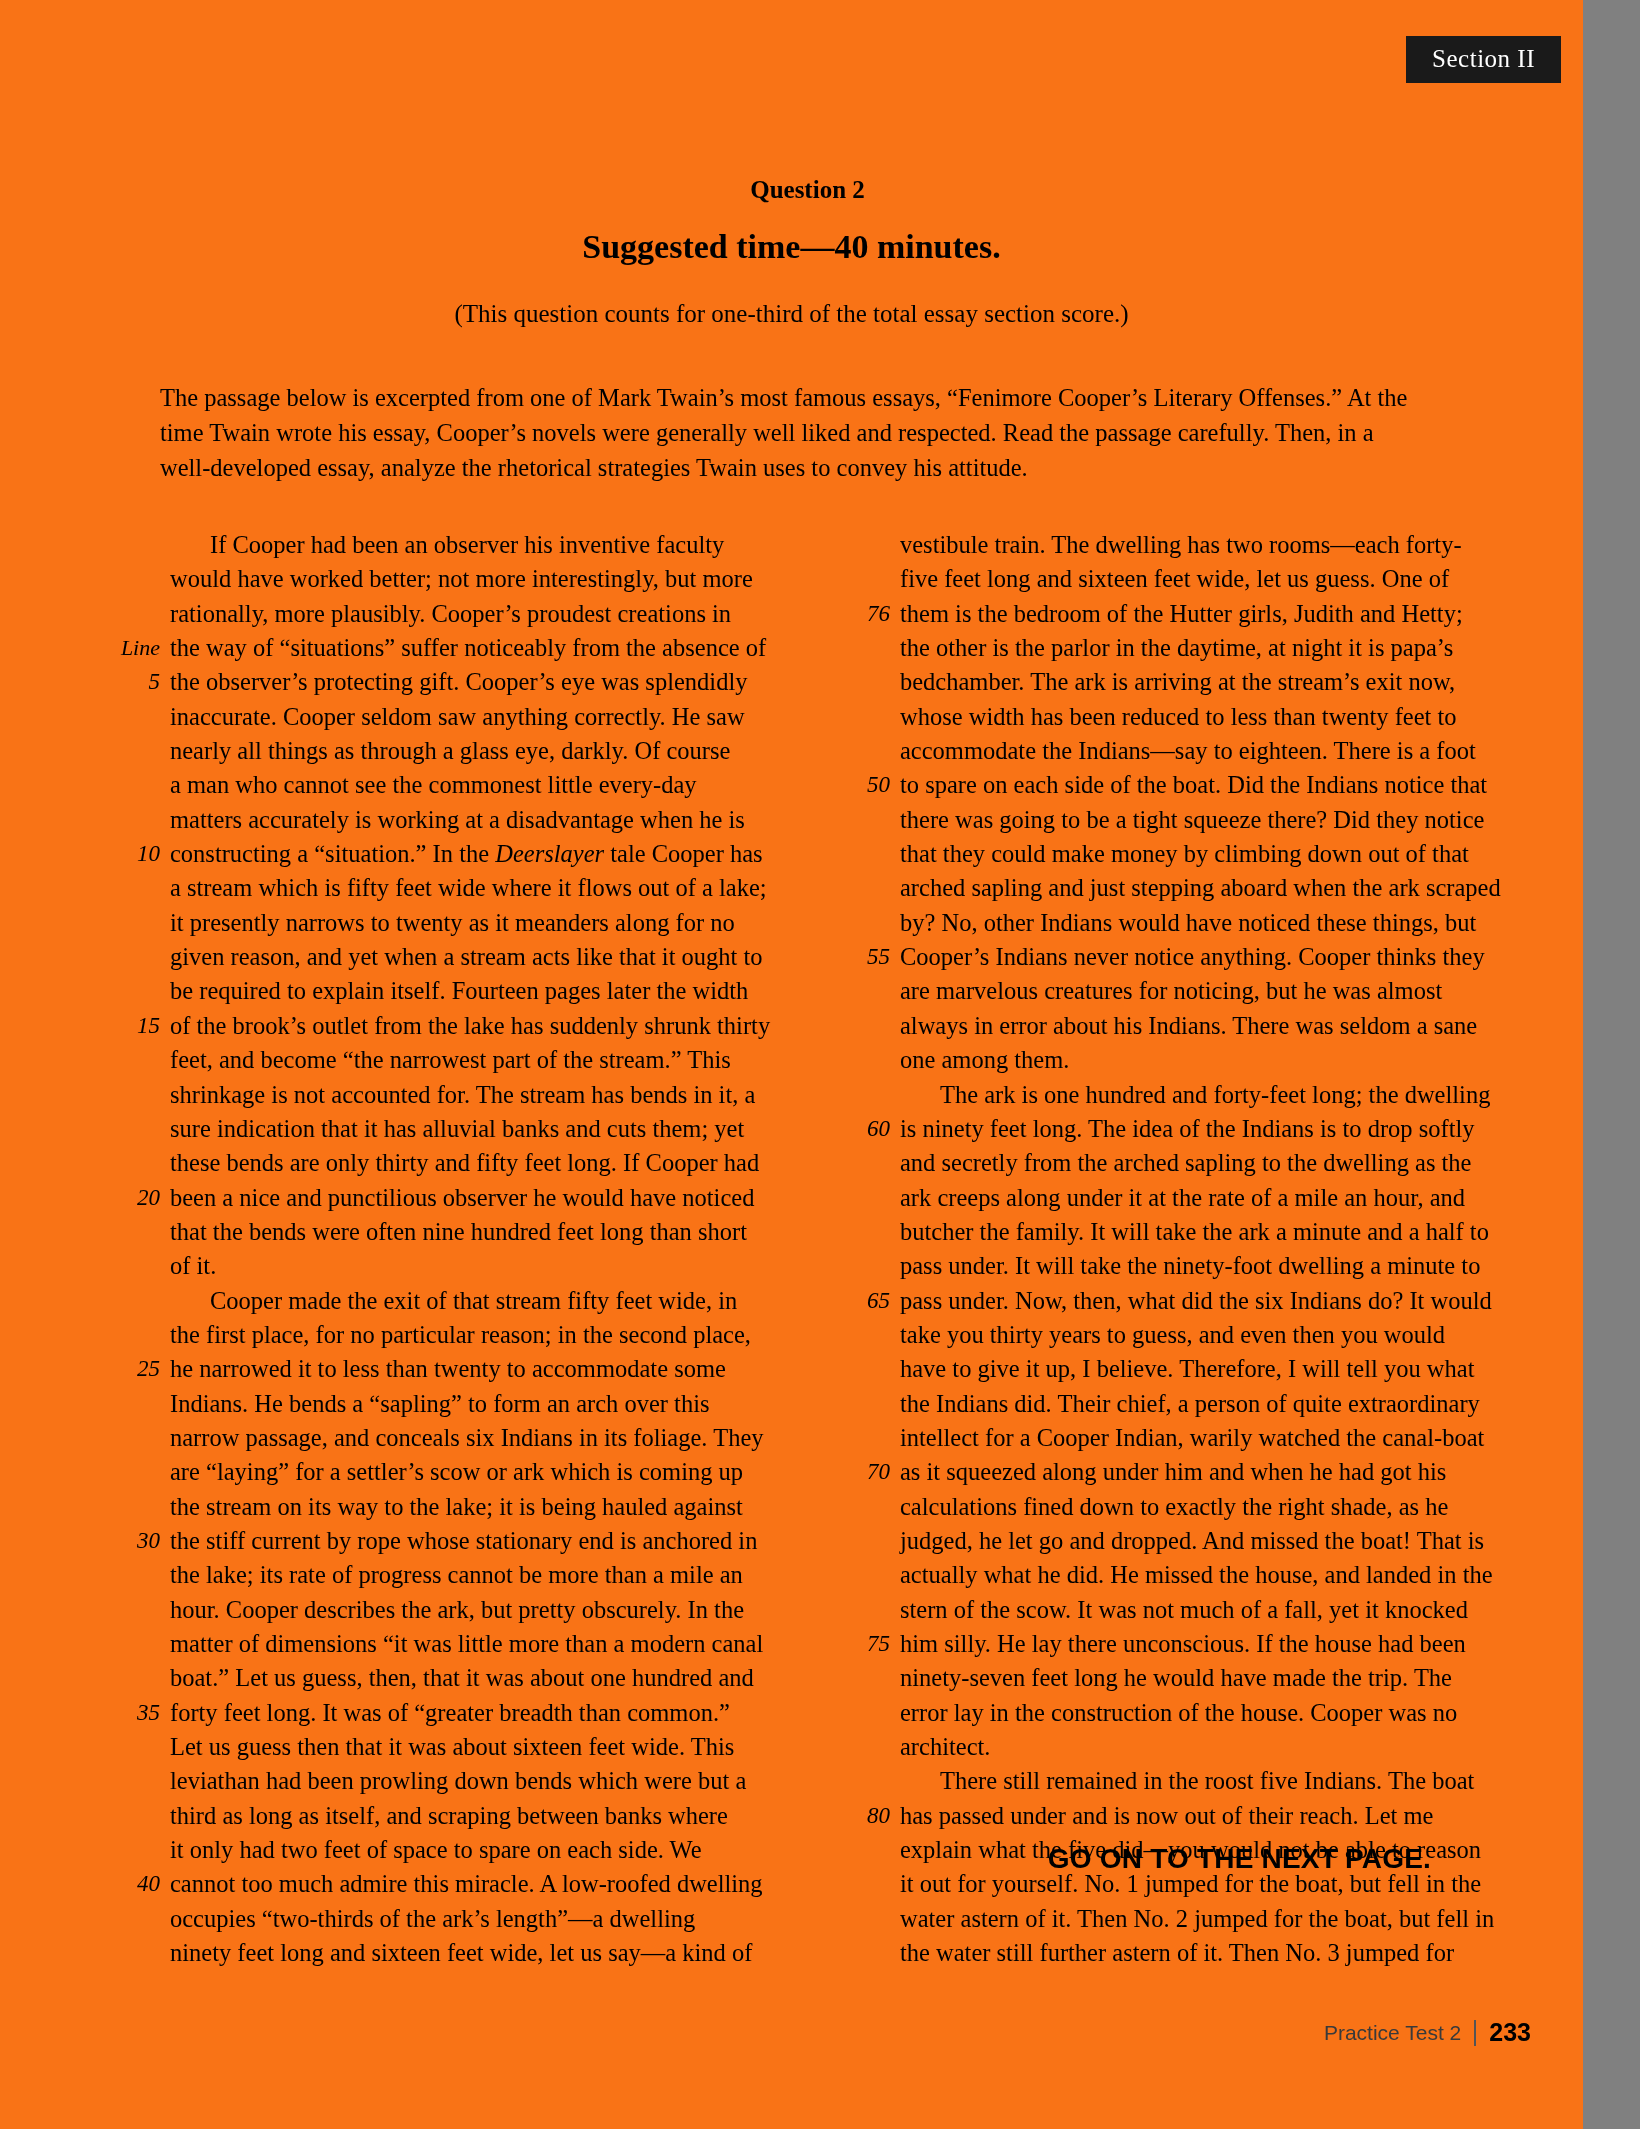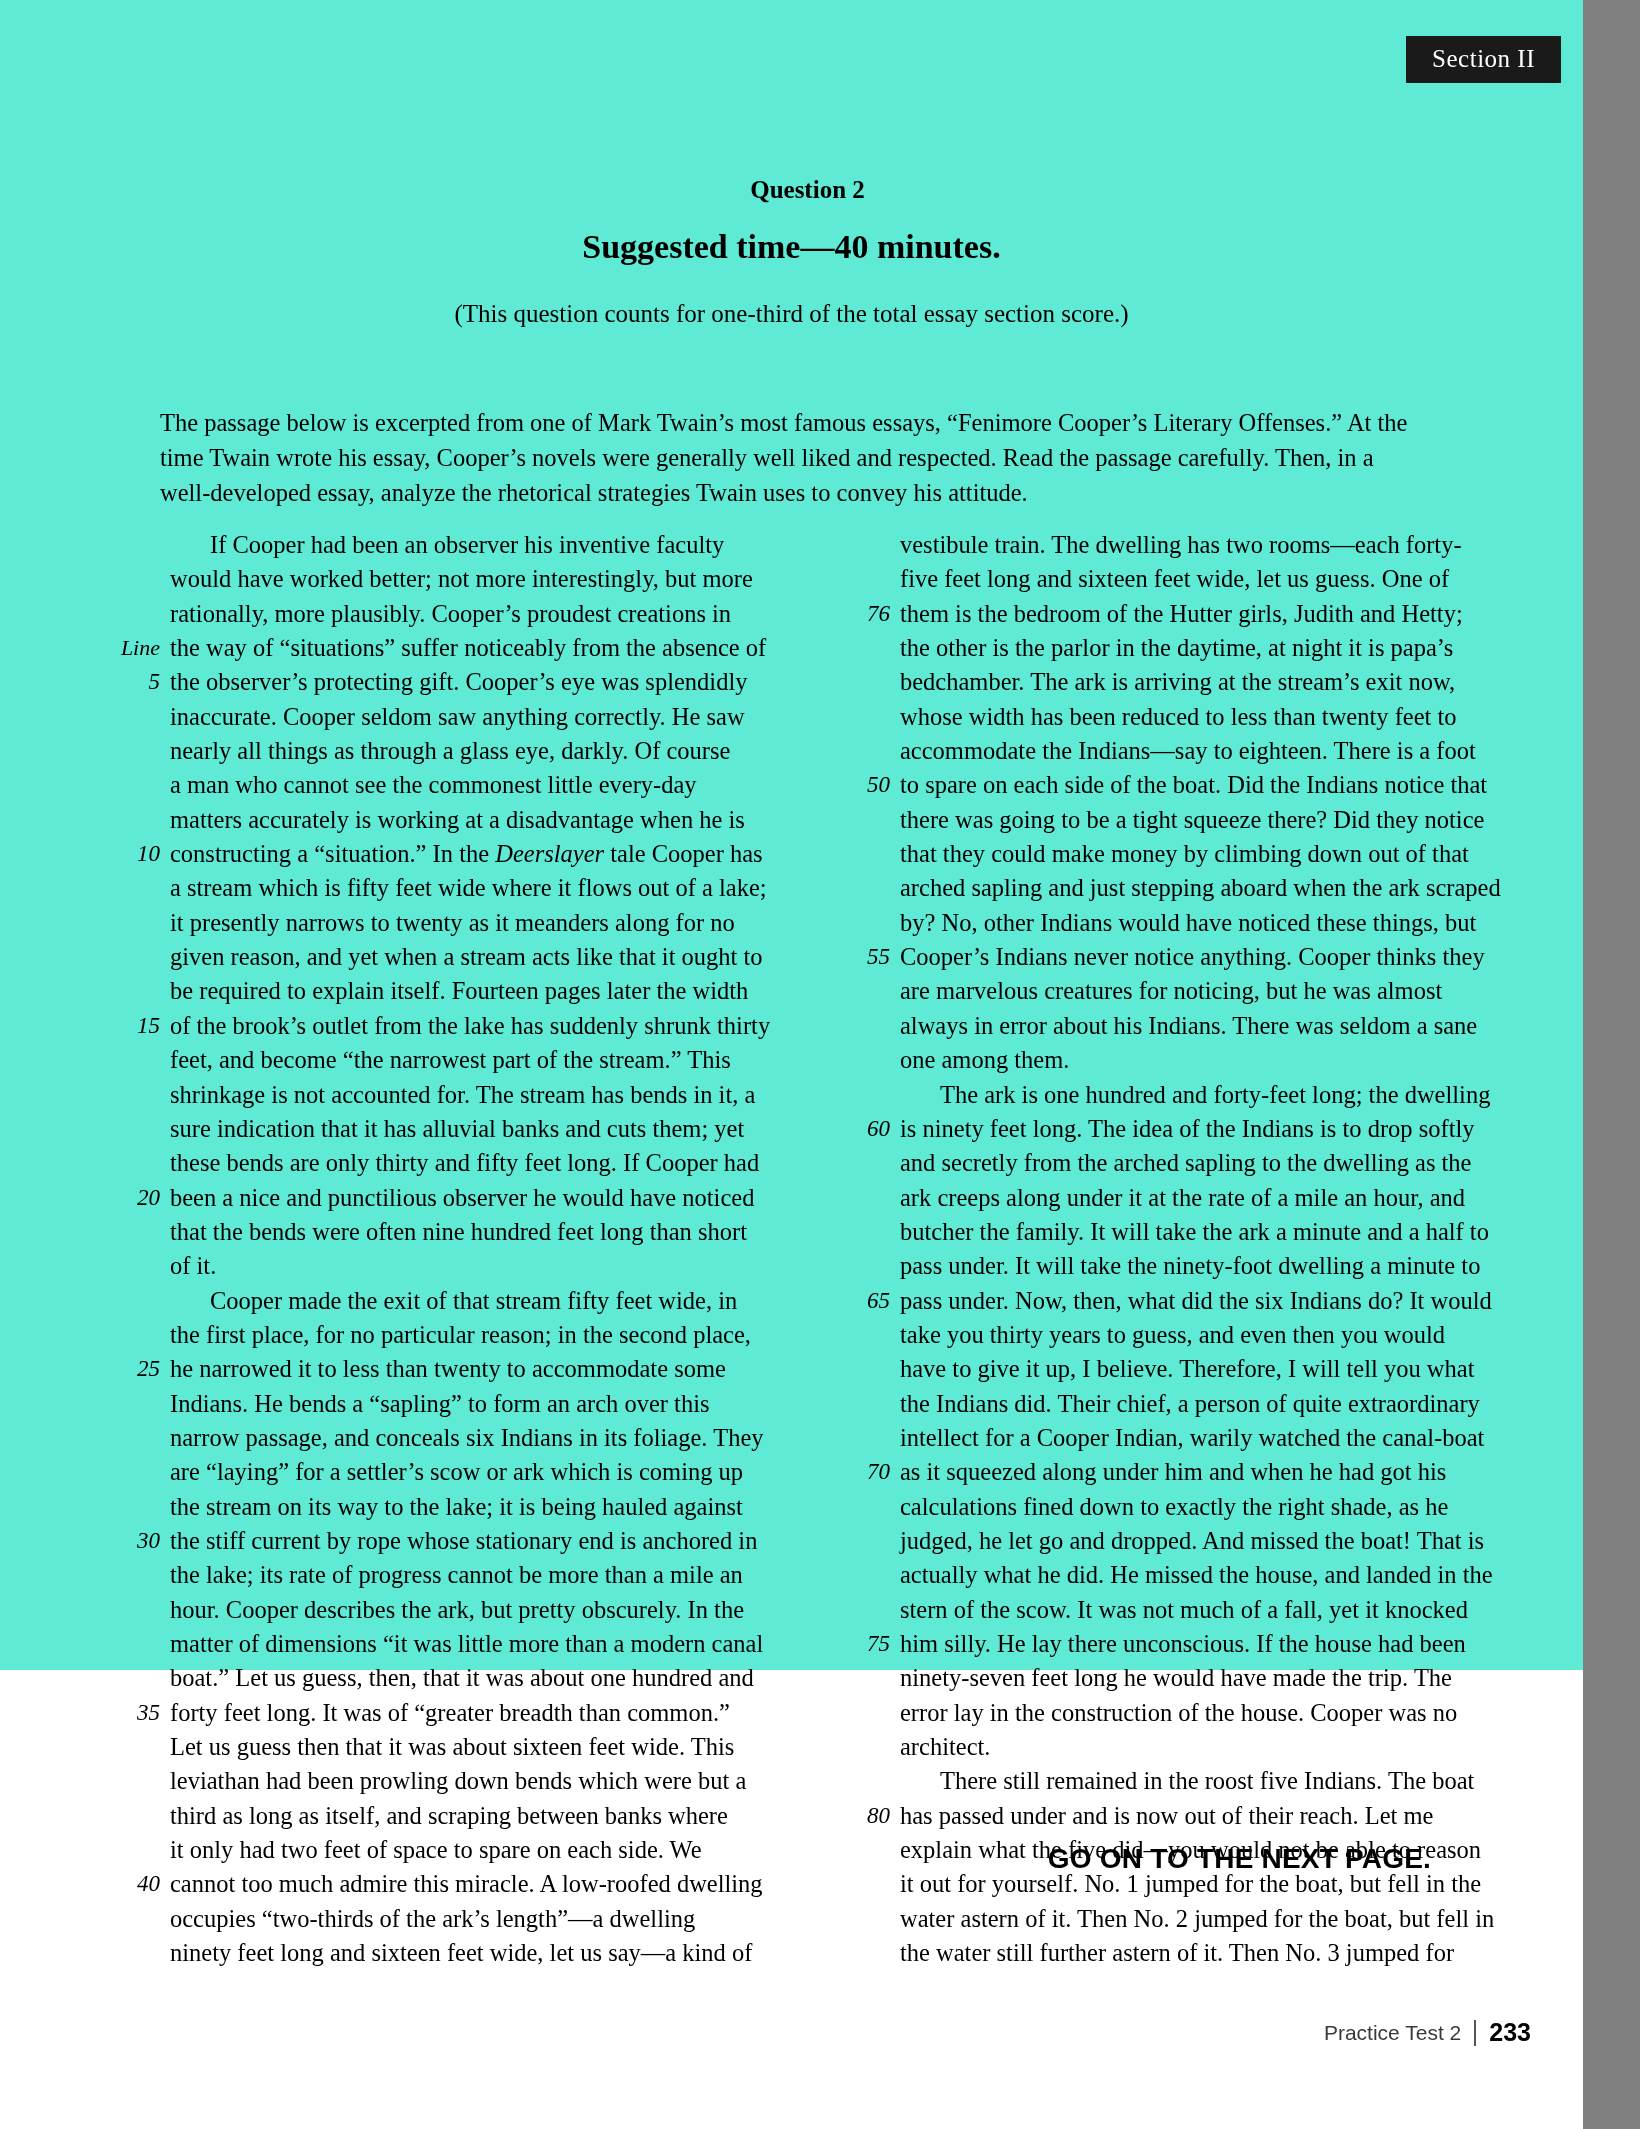--- a/index.html
+++ b/index.html
@@ -24,22 +24,22 @@
     width: 57px;
     height: 2129px;
     background: #808080;
   }
 
   .page {
     position: absolute;
     top: 0;
     left: 0;
     width: 1583px;
-    height: 1670px;
-    background: #5eead4;
+    height: 2129px;
+    background: #f97316;
   }
 
   
   .section-tab {
     position: absolute;
     top: 36px;
     right: 22px;
     background: #1a1a1a;
     color: #ffffff;
     font-size: 25px;
@@ -80,21 +80,20 @@
 
   
   .intro {
     position: absolute;
     top: 380px;
     left: 160px;
     width: 1268px;
     font-size: 24.5px;
     line-height: 35px;
     text-align: left;
-    margin-top: 25px;
   }
 
   
   .passage {
     position: absolute;
     top: 528px;
     left: 0;
     width: 1583px;
     height: 1320px;
   }

